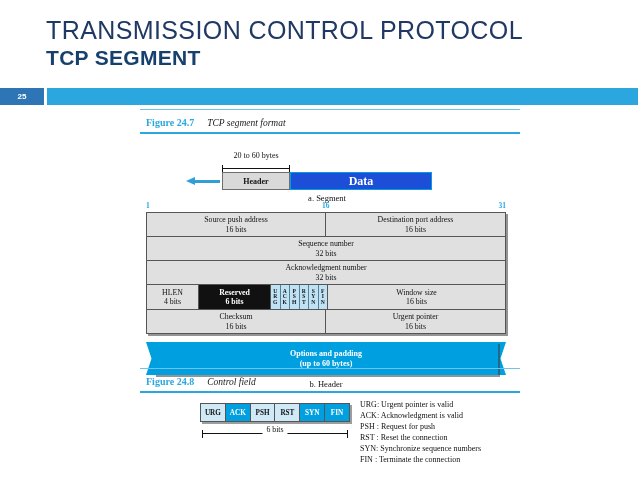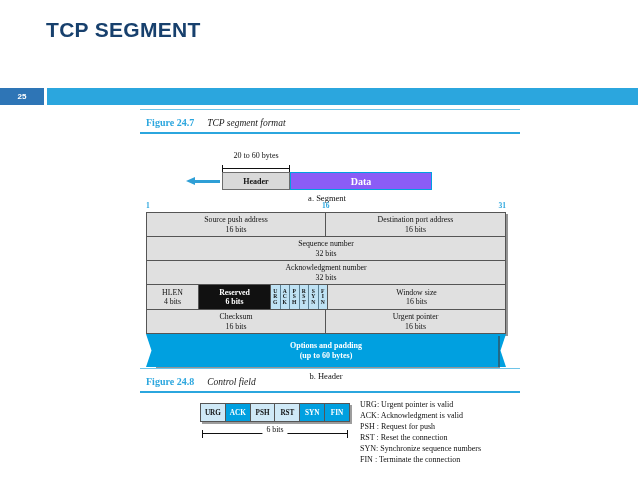--- a/index.html
+++ b/index.html
@@ -203,27 +203,27 @@
     font-size: 8px;
     font-weight: bold;
     color: #111;
   }
   .seg-data {
     position: absolute;
     left: 104px;
     top: 0;
     width: 142px;
     height: 18px;
-    background: #8b5cf6;
+    background: #1d4ed8;
     border: 1px solid #00a0e0;
     box-sizing: border-box;
     display: flex;
     align-items: center;
     justify-content: center;
-    font-size: 10px;
+    font-size: 12px;
     font-weight: bold;
     color: #ffffff;
   }
   .seg-caption {
     margin-top: 3px;
     margin-left: 36px;
     width: 210px;
     text-align: center;
     font-size: 8.5px;
     color: #111;
@@ -309,21 +309,21 @@
   }
   .flagcol:last-child { border-right: none; }
   .cell-window {
     flex: 1;
   }
 
   
   .opt-ribbon {
     position: relative;
     height: 33px;
-    margin-top: 0;
+    margin-top: 8px;
   }
   .opt-body {
     position: absolute;
     left: 8px;
     right: 8px;
     top: 0;
     height: 33px;
     background: #00a0e0;
     display: flex;
     flex-direction: column;
@@ -431,20 +431,21 @@
     font-size: 8px;
     color: #111;
     line-height: 1.38;
     white-space: nowrap;
   }
 </style>
 </head>
 <body>
 
 <div class="title-block">
+  <div class="title-line1">TRANSMISSION CONTROL PROTOCOL</div>
   <div class="title-line2">TCP SEGMENT</div>
 </div>
 
 <div class="band">
   <div class="band-bar"></div>
   <div class="band-badge">25</div>
 </div>
 
 <div class="content">
 

